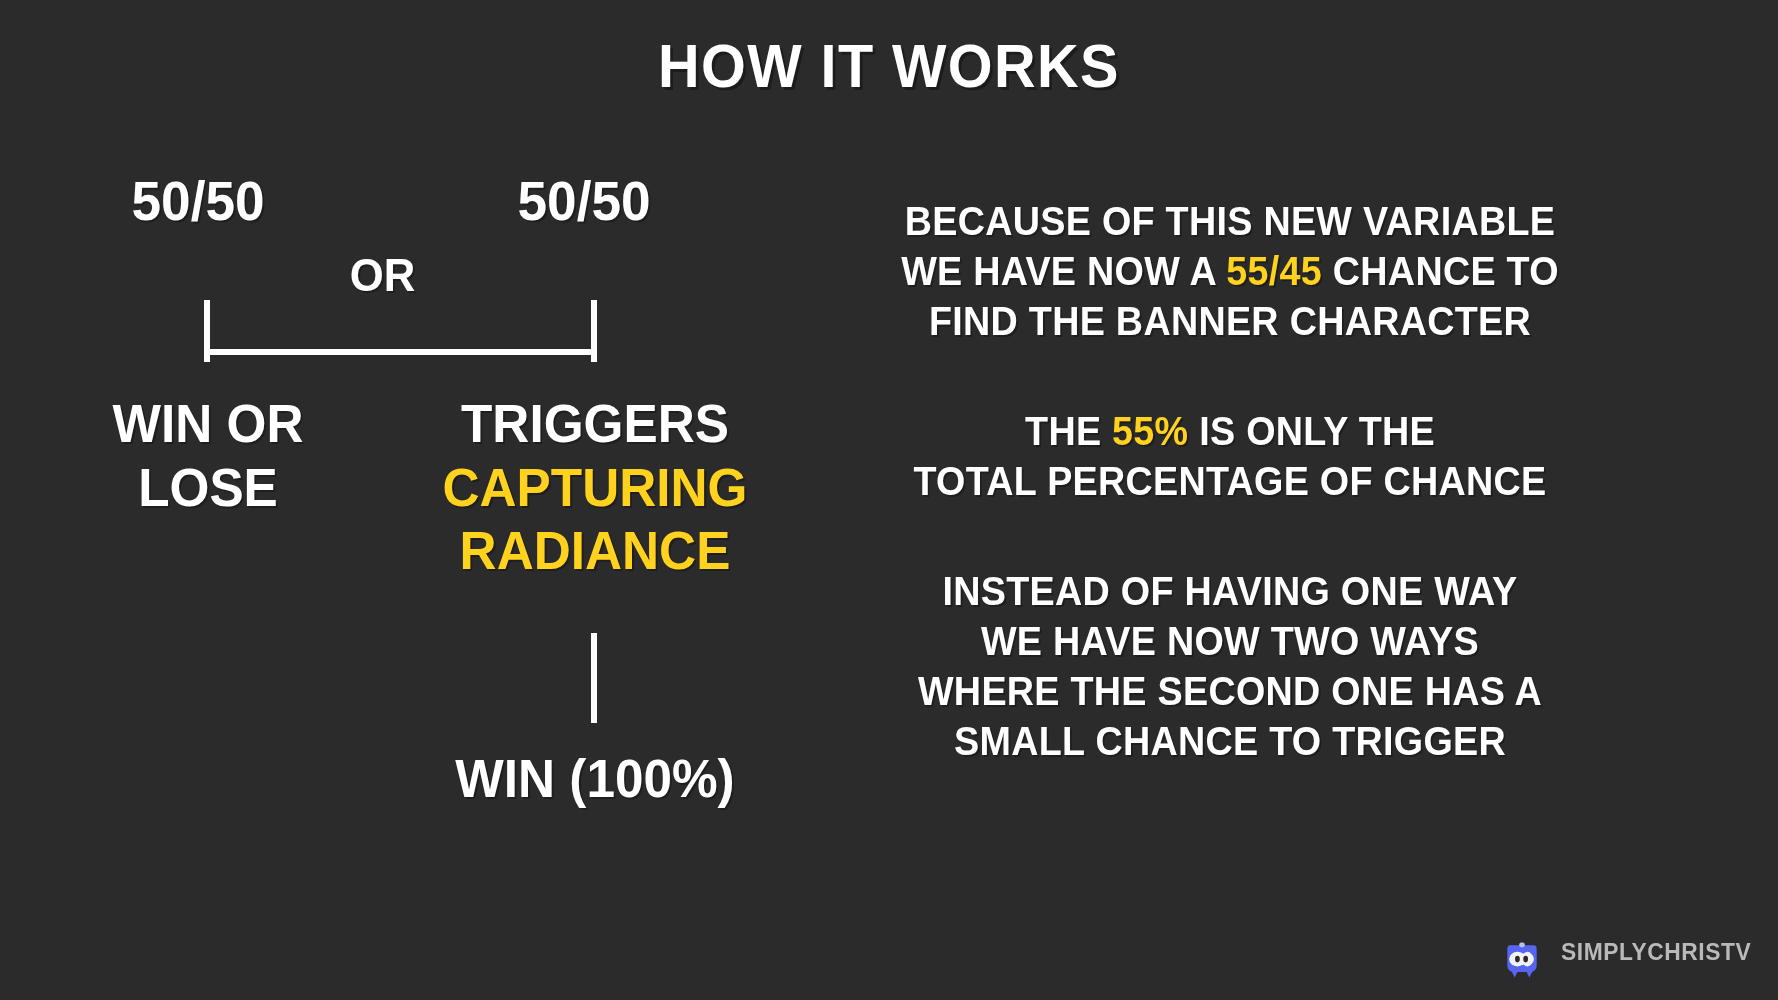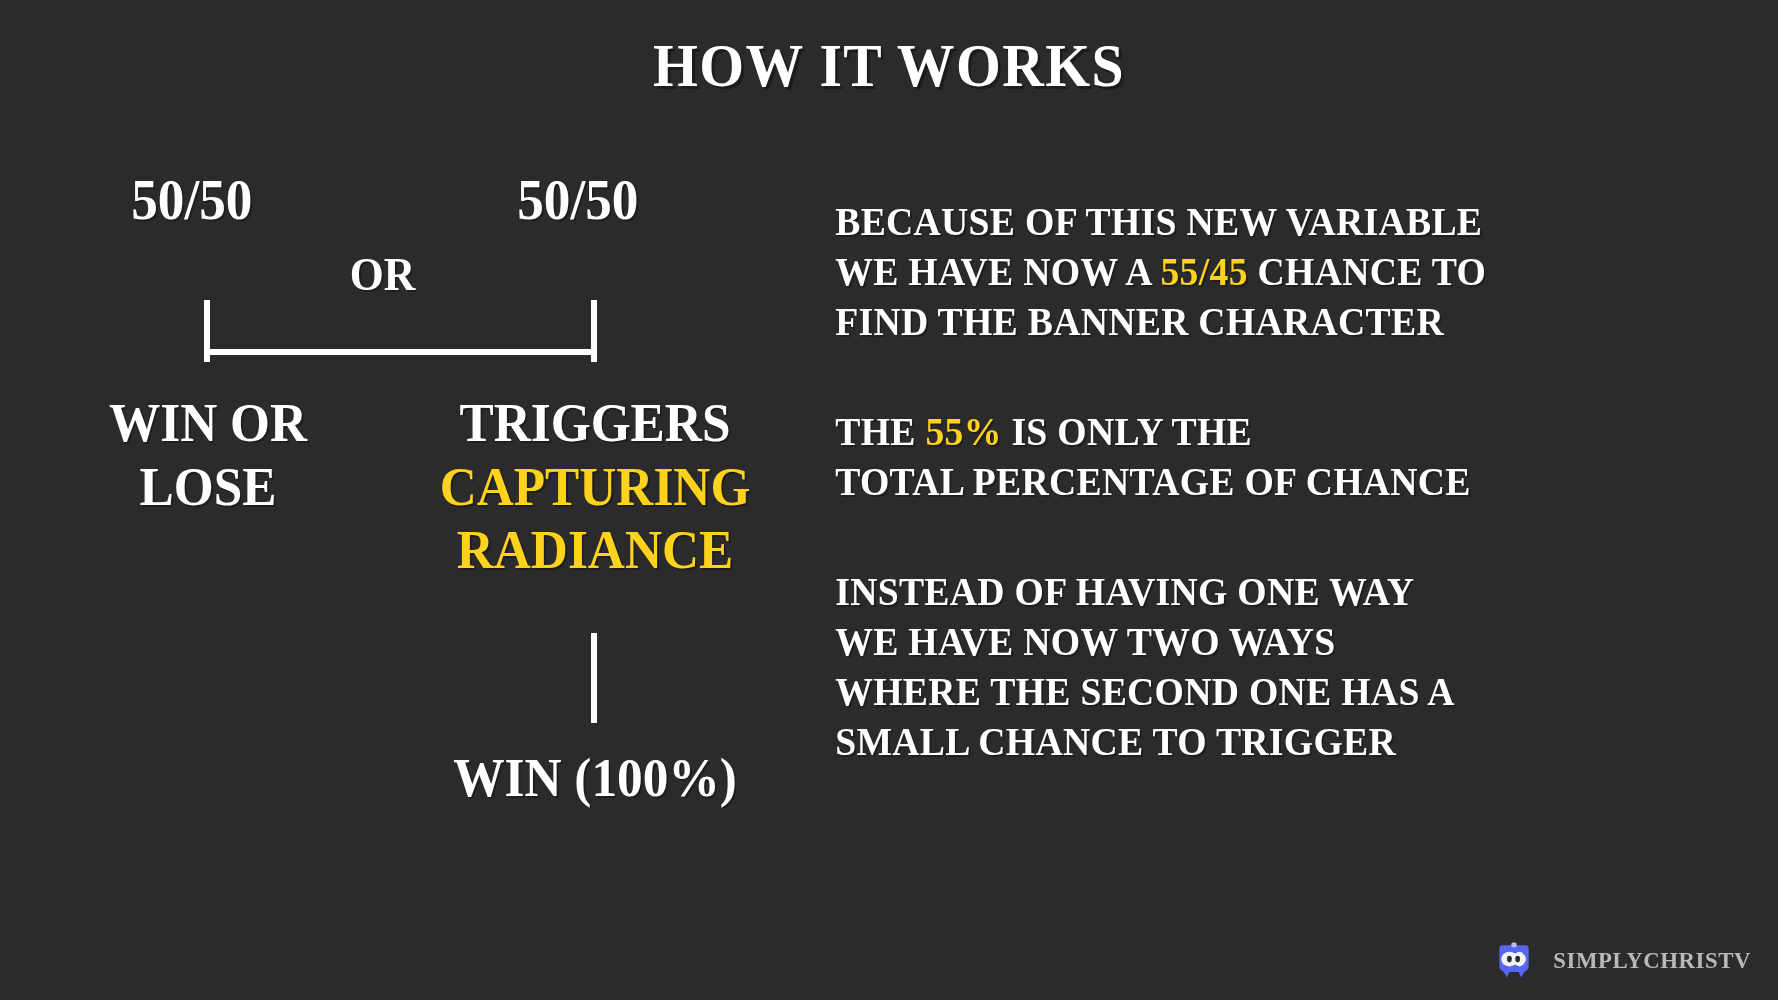--- a/index.html
+++ b/index.html
@@ -12,21 +12,20 @@
     background: #2b2b2b;
     font-family: "Liberation Sans", sans-serif;
     overflow: hidden;
     position: relative;
   }
 
   .stage {
     position: relative;
     width: 1778px;
     height: 1000px;
-    font-family: Liberation Serif, serif;
   }
 
   
   .title {
     position: absolute;
     top: 30px;
     left: 0;
     width: 1778px;
     text-align: center;
     color: #ffffff;
@@ -134,44 +133,44 @@
     font-size: 54px;
     font-weight: 700;
     transform: scaleX(0.95);
     text-shadow: 2px 2px 0 rgba(0,0,0,0.3);
     white-space: nowrap;
   }
 
   
   .notes {
     position: absolute;
-    left: 804px;
+    left: 840px;
     top: 196px;
     width: 780px;
+    text-align: center;
   }
   .note-block {
     color: #ffffff;
     font-size: 41px;
     font-weight: 700;
     line-height: 1.22;
     letter-spacing: 0.3px;
     transform: scaleX(0.92);
     text-shadow: 2px 2px 0 rgba(0,0,0,0.3);
   }
   .note-block + .note-block { margin-top: 60px; }
   .note-line { display: block; white-space: nowrap; }
   .note-line .accent { color: #ffd21e; }
 
   
   .watermark {
     position: absolute;
     right: 22px;
     bottom: 18px;
     display: flex;
-    align-items: center;
     gap: 12px;
   }
   .discord-badge {
     width: 44px;
     height: 44px;
     display: block;
   }
   .watermark-name {
     color: #b9b9b9;
     font-size: 24px;

